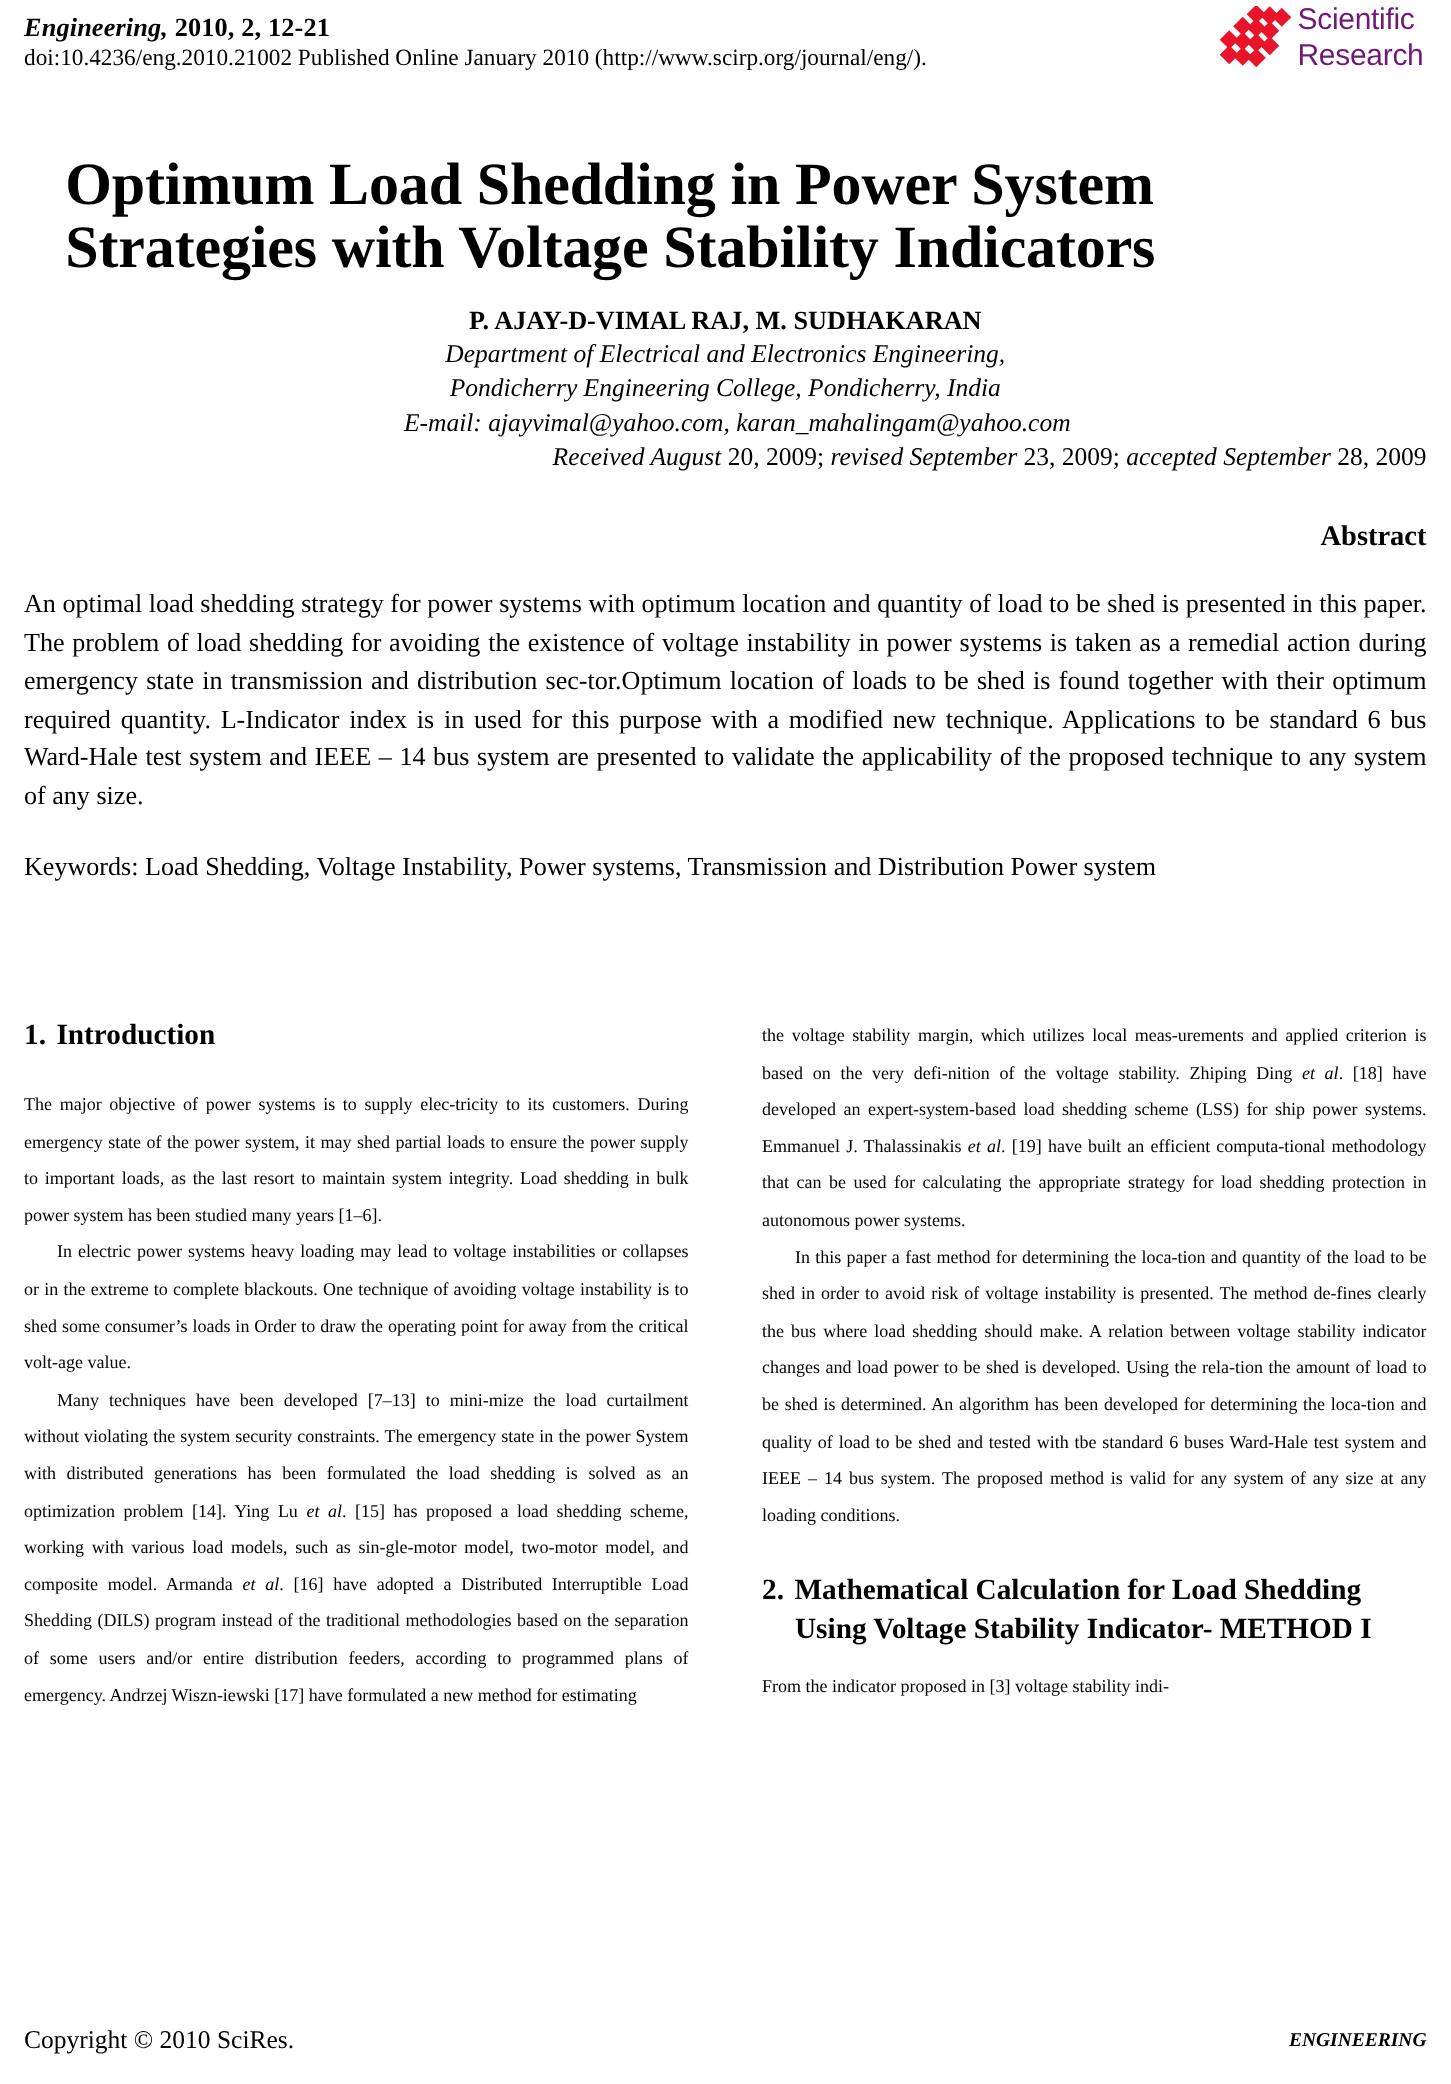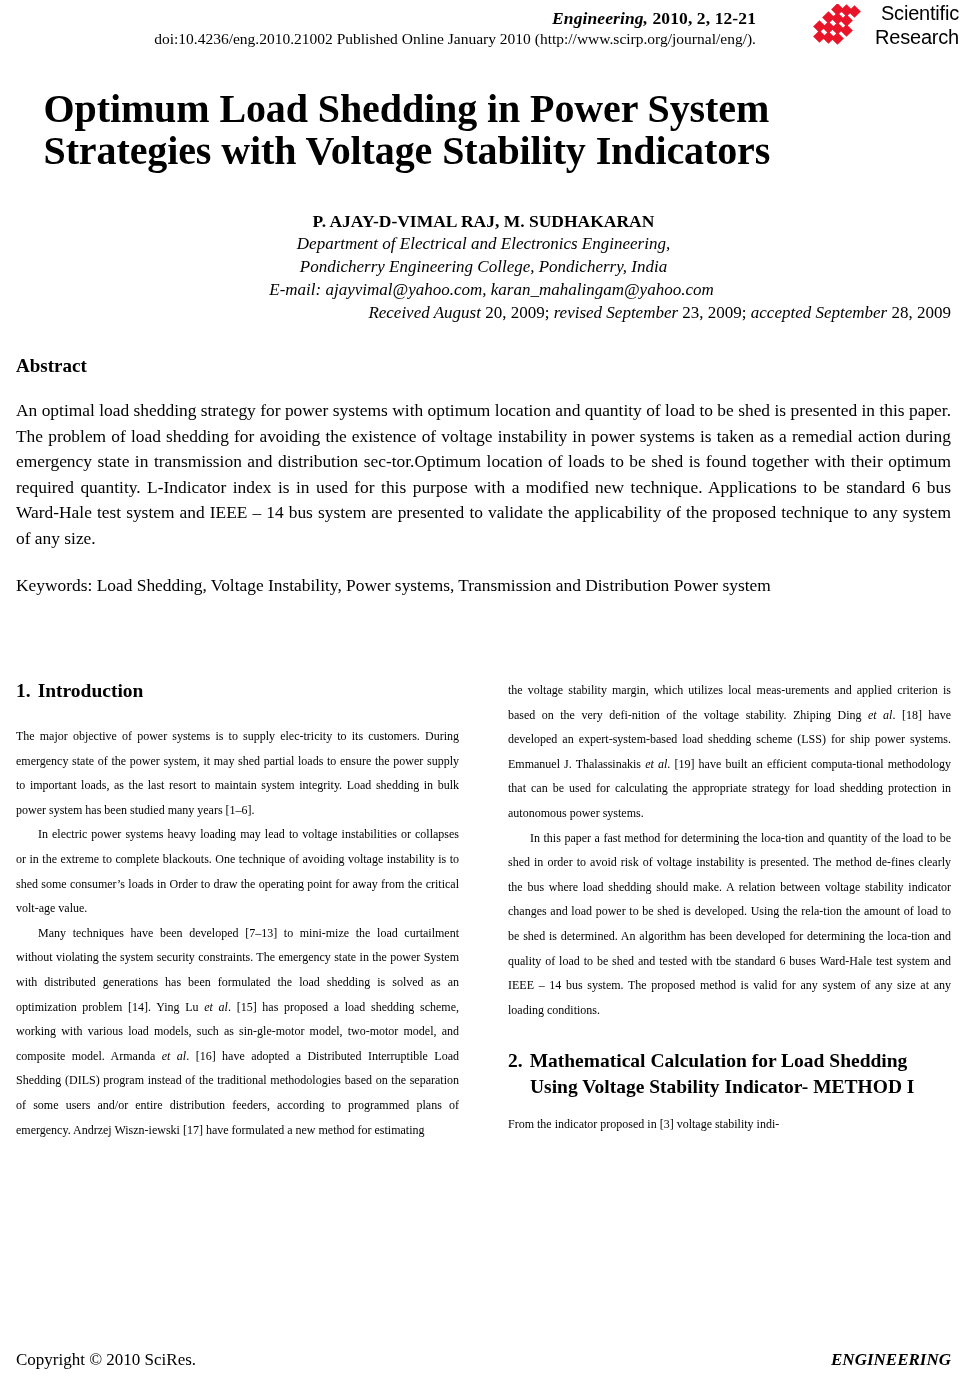--- a/index.html
+++ b/index.html
@@ -21,22 +21,21 @@
     width: 967px;
     height: 1389px;
     box-sizing: border-box;
     padding: 0 16px;
   }
 
   
   .masthead {
     position: relative;
     height: 52px;
-    padding-top: 0;
-    text-align: right;
+    padding-top: 14px;
   }
   .masthead-left {
     position: absolute;
     left: 0;
     top: 8px;
     width: 740px;
   }
   .journal-line {
     font-size: 17.5px;
     line-height: 21px;
@@ -63,41 +62,41 @@
   }
   .logo-mark {
     position: absolute;
     left: 2px;
     top: 2px;
     width: 48px;
     height: 46px;
   }
   .logo-text {
     position: absolute;
-    left: 64px;
+    left: 54px;
     top: -1px;
     font-family: "Liberation Sans", "DejaVu Sans", sans-serif;
     font-size: 20px;
     line-height: 24px;
-    color: #000000;
+    color: #701a75;
     letter-spacing: -0.2px;
   }
 
   
   .title {
     margin: 36px auto 0 auto;
     width: 880px;
     font-size: 40px;
     line-height: 42px;
     font-weight: bold;
     letter-spacing: -0.1px;
   }
 
   .authors {
-    margin-top: 38px;
+    margin-top: 16px;
     text-align: center;
     font-size: 17.5px;
     line-height: 22px;
     font-weight: bold;
   }
   .affil {
     text-align: center;
     font-size: 17px;
     line-height: 23px;
     font-style: italic;
@@ -116,20 +115,21 @@
     font-style: italic;
   }
   .history .plain { font-style: normal; }
 
   
   .abstract-head {
     margin-top: 30px;
     font-size: 19px;
     line-height: 24px;
     font-weight: bold;
+    text-align: right;
   }
   .abstract-body {
     margin-top: 20px;
     font-size: 17.4px;
     line-height: 25.5px;
     text-align: justify;
     text-justify: inter-word;
   }
   .keywords {
     margin-top: 22px;
@@ -192,21 +192,21 @@
     position: absolute;
     left: 0;
     bottom: 0;
     font-size: 17px;
     line-height: 22px;
   }
   .journal-footer {
     position: absolute;
     right: 0;
     bottom: 0;
-    font-size: 17px;
+    font-size: 13px;
     line-height: 22px;
     font-style: italic;
     font-weight: bold;
   }
 </style>
 </head>
 <body>
 
 <div class="page">
 

